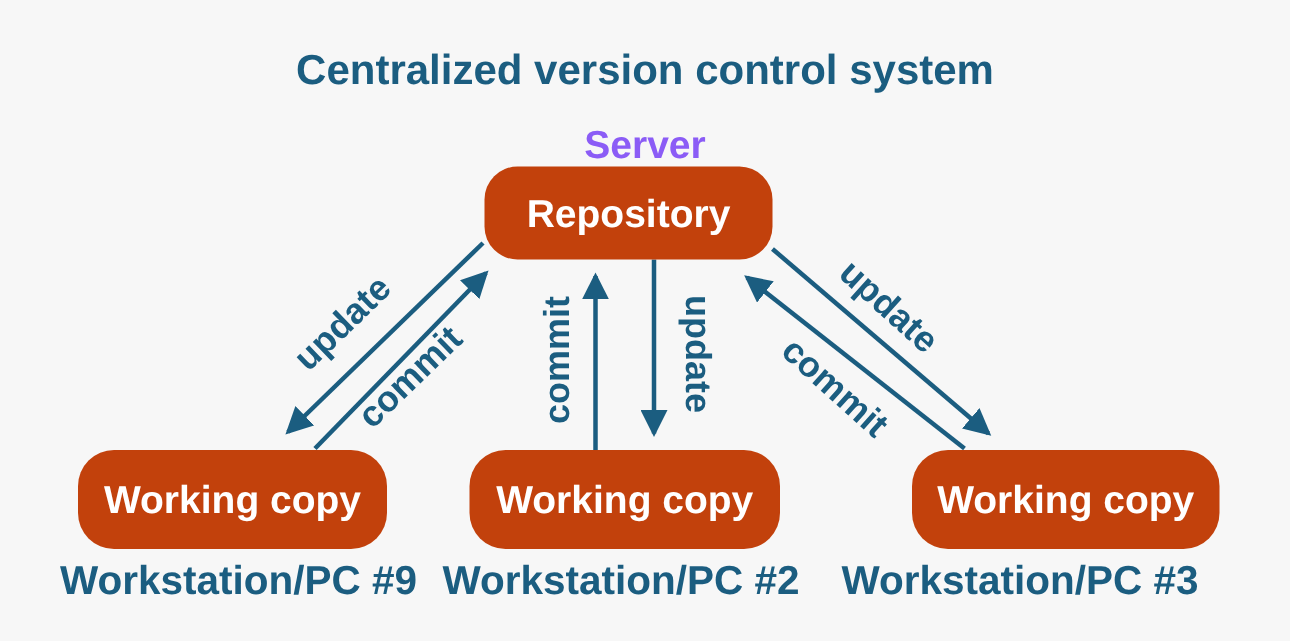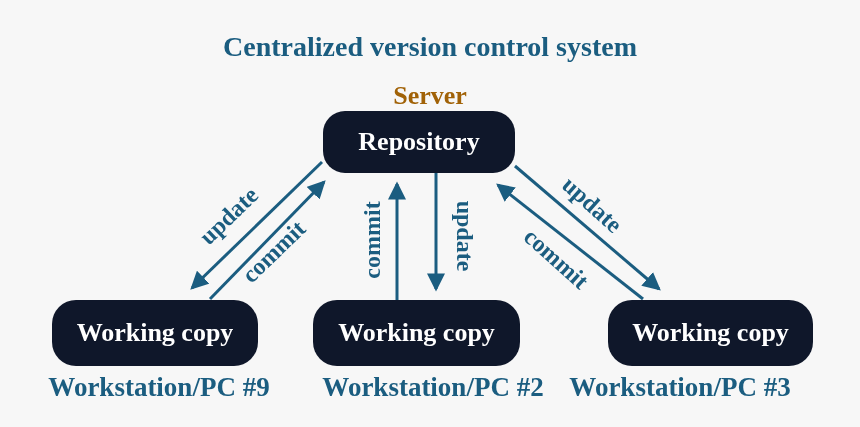--- a/index.html
+++ b/index.html
@@ -7,45 +7,44 @@
     padding: 0;
     background: #f7f7f7;
     font-family: "Liberation Sans", sans-serif;
   }
   .stage {
     position: relative;
     width: 828px;
     height: 427px;
     background: #f7f7f7;
     overflow: hidden;
-    font-family: Liberation Serif, serif;
   }
   .title {
     position: absolute;
     left: 430px;
     top: 31px;
     transform: translateX(-50%);
     font-size: 28px;
     font-weight: bold;
     color: #1b5d80;
     white-space: nowrap;
   }
   .server-label {
     position: absolute;
     left: 430px;
     top: 81px;
     transform: translateX(-50%);
     font-size: 26px;
     font-weight: bold;
-    color: #a16207;
+    color: #8b5cf6;
     white-space: nowrap;
   }
   .node {
     position: absolute;
-    background: #0f172a;
+    background: #c2410c;
     border-radius: 24px;
     color: #ffffff;
     font-size: 26px;
     font-weight: bold;
     display: flex;
     align-items: center;
     justify-content: center;
     white-space: nowrap;
   }
   .node.repo   { left: 323px; top: 111px; width: 192px; height: 62px; border-radius: 22px; }
@@ -55,21 +54,21 @@
   .caption {
     position: absolute;
     top: 372px;
     transform: translateX(-50%);
     font-size: 27px;
     font-weight: bold;
     color: #1b5d80;
     white-space: nowrap;
   }
   .caption.c1 { left: 159px; }
-  .caption.c2 { left: 433px; }
+  .caption.c2 { left: 414px; }
   .caption.c3 { left: 680px; }
   svg.arrows {
     position: absolute;
     left: 0; top: 0;
     width: 860px;
     height: 427px;
     pointer-events: none;
   }
   .arrow-label {
     position: absolute;

